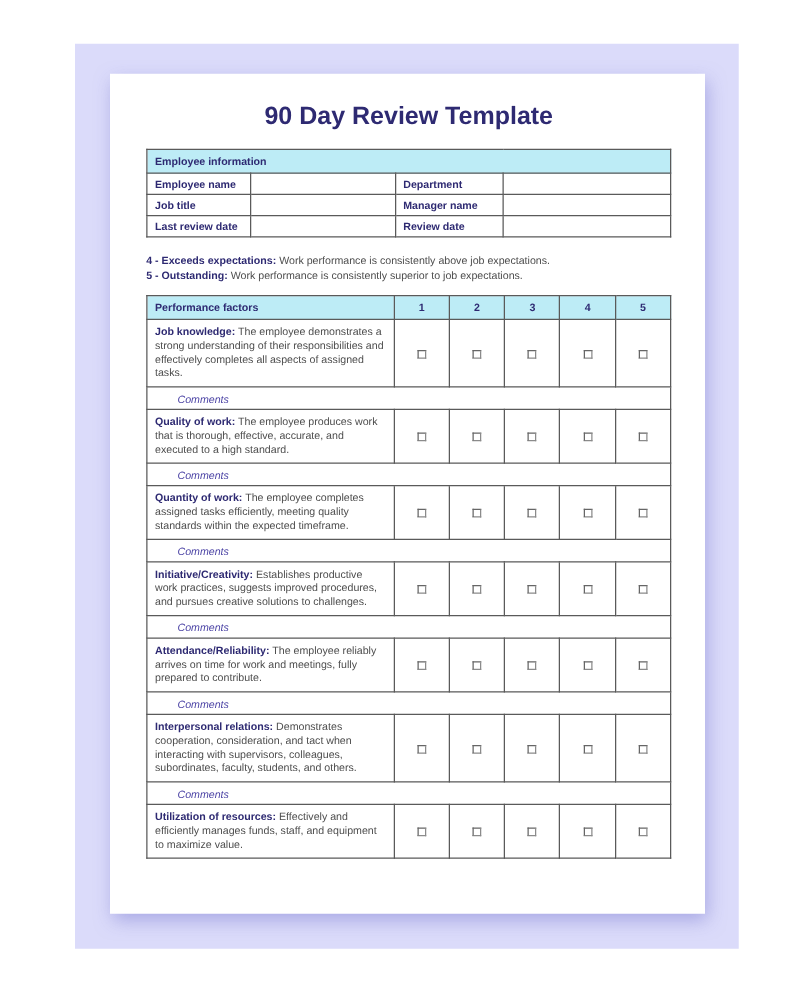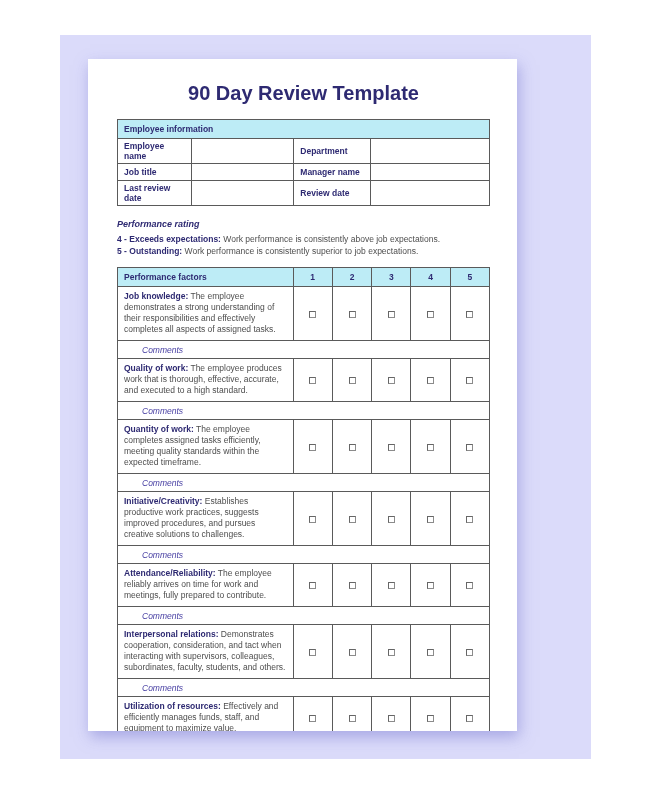--- a/index.html
+++ b/index.html
@@ -1,20 +1,20 @@
 <!DOCTYPE html>
 <html><head>
 <meta charset="utf-8">
 <style>
   * { margin:0; padding:0; box-sizing:border-box; }
   html,body { width:649px; height:794px; background:#ffffff; overflow:hidden;
               font-family:"Liberation Sans","DejaVu Sans",sans-serif; }
   .panel { position:absolute; left:60px; top:35px; width:531px; height:724px;
            background:#dbdbfa; }
-  .page  { position:absolute; left:28px; top:24px; width:429px; height:672px;
+  .page  { position:absolute; left:28px; top:24px; width:476px; height:672px;
            background:#ffffff; box-shadow:2px 6px 14px rgba(125,125,210,0.55);
            padding:23px 27px 0 29px; overflow:hidden; }
   .title { text-align:center; font-size:20px; font-weight:bold; color:#2e2a72;
            letter-spacing:0px; margin-bottom:14px; }
 
   table { border-collapse:collapse; width:100%; table-layout:fixed; }
   table.bordered { border:1px solid #f9a8d4; }
   td { border:1px solid #5a5a5a; font-size:8.5px; vertical-align:middle; }
 
   
@@ -76,21 +76,20 @@
       <tr>
         <td class="lbl">Last review date</td>
         <td></td>
         <td class="lbl">Review date</td>
         <td></td>
       </tr>
     </tbody>
       </table>
 
     <div class="rating-block">
-      <div class="rating-head">Performance rating</div>
       <div class="rating-line"><span class="pre">4 - Exceeds expectations:</span> <span>Work performance is consistently above job expectations.</span></div>
       <div class="rating-line"><span class="pre">5 - Outstanding:</span> <span>Work performance is consistently superior to job expectations.</span></div>
     </div>
 
     <table class="bordered ft">
       <colgroup>
           <col style="width:47.2%">
           <col style="width:10.56%">
           <col style="width:10.56%">
           <col style="width:10.56%">

